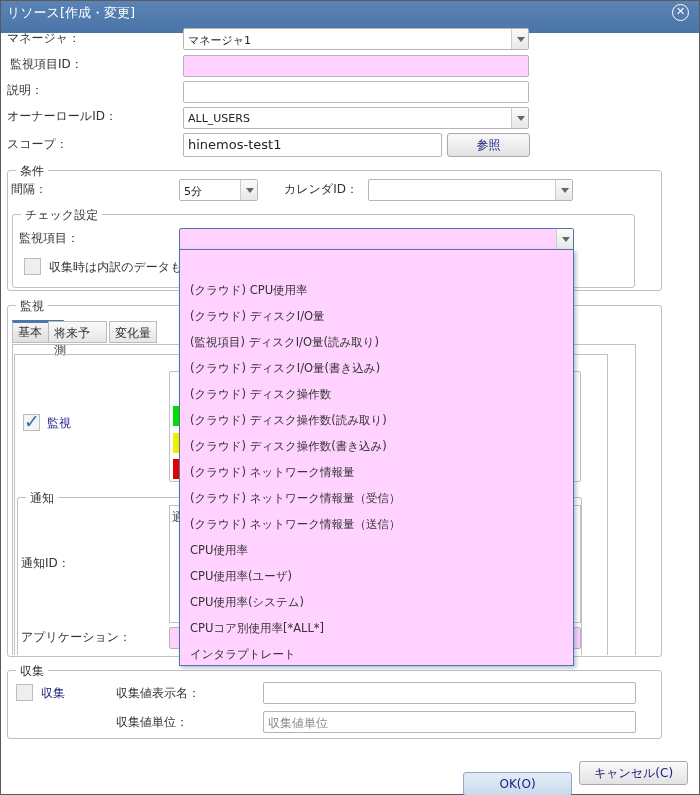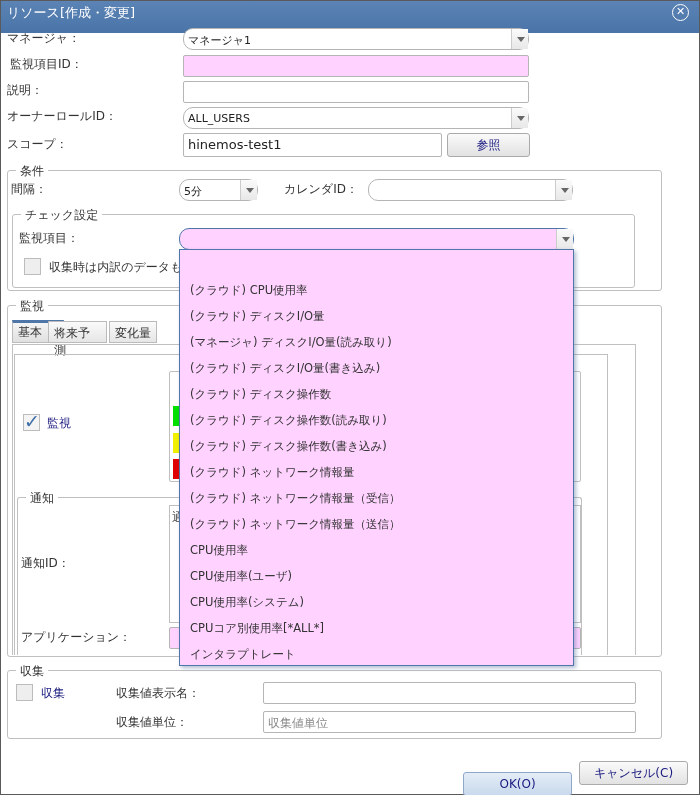--- a/index.html
+++ b/index.html
@@ -11,21 +11,21 @@
   .title { position: absolute; left: 6px; top: 3px; font-size: 13px; color: #fff; }
   .close-btn { position: absolute; right: 10px; top: 3px; width: 17px; height: 17px; border: 1.5px solid #fff; border-radius: 50%; color: #fff; font-size: 11px; line-height: 14px; text-align: center; }
 
   .abs { position: absolute; }
   .label { position: absolute; font-size: 12px; color: #333; white-space: nowrap; }
   .label.navy { color: #1a1a80; }
 
   .input { position: absolute; height: 22px; border: 1px solid #b5b5b5; border-radius: 2px; background: #fff; font-size: 12px; padding: 3px 4px; color: #222; white-space: nowrap; overflow: hidden; }
   .input.pink { background: #ffd2ff; }
   .input.placeholder { color: #888; }
-  .combo { position: absolute; height: 22px; border: 1px solid #b5b5b5; border-radius: 10px; background: #fff; }
+  .combo { position: absolute; height: 22px; border: 1px solid #b5b5b5; border-radius: 2px; background: #fff; }
   .combo .val { position: absolute; left: 4px; top: 4px; font-size: 11px; color: #222; white-space: nowrap; }
   .combo .arrow { position: absolute; right: 0; top: 0; width: 17px; height: 20px; border-left: 1px solid #ccc; background: linear-gradient(#fafafa, #e8e8e8); }
   .combo .arrow::after { content: ""; position: absolute; left: 5px; top: 8px; border-left: 4px solid transparent; border-right: 4px solid transparent; border-top: 5px solid #666; }
   .combo.active { border-color: #4f76a8; background: #ffd2ff; }
 
   .button { position: absolute; height: 24px; border: 1px solid #aaa; border-radius: 3px; background: linear-gradient(#fafafa, #e2e2e2); color: #1a1a80; font-size: 12px; text-align: center; line-height: 22px; }
   .button.primary { background: linear-gradient(#e3edf7, #c9d9ec); border-color: #8fa8c8; }
 
   .group { position: absolute; border: 1px solid #c0c0c0; border-radius: 3px; }
   .group-title { position: absolute; top: -8px; left: 8px; background: #fff; padding: 0 4px; font-size: 12px; color: #333; }
@@ -136,21 +136,21 @@
   <span class="label" style="left:115px; top:713px;">収集値単位：</span>
   <div class="input placeholder" style="left:262px; top:710px; width:373px;">収集値単位</div>
 
   <div class="button primary" style="left:462px; top:760px; width:109px;margin-top:11px;">OK(O)</div>
   <div class="button" style="left:578px; top:760px; width:109px;">キャンセル(C)</div>
 
   <div class="dropdown">
     <span class="opt" style="top:7px;"></span>
     <span class="opt" style="top:33px;">(クラウド) CPU使用率</span>
     <span class="opt" style="top:59px;">(クラウド) ディスクI/O量</span>
-    <span class="opt" style="top:85px;">(マネージャ) ディスクI/O量(読み取り)</span>
+    <span class="opt" style="top:85px;">(監視項目) ディスクI/O量(読み取り)</span>
     <span class="opt" style="top:111px;">(クラウド) ディスクI/O量(書き込み)</span>
     <span class="opt" style="top:137px;">(クラウド) ディスク操作数</span>
     <span class="opt" style="top:163px;">(クラウド) ディスク操作数(読み取り)</span>
     <span class="opt" style="top:189px;">(クラウド) ディスク操作数(書き込み)</span>
     <span class="opt" style="top:215px;">(クラウド) ネットワーク情報量</span>
     <span class="opt" style="top:267px;">(クラウド) ネットワーク情報量（送信）</span>
     <span class="opt" style="top:241px;">(クラウド) ネットワーク情報量（受信）</span>
     <span class="opt" style="top:293px;">CPU使用率</span>
     <span class="opt" style="top:319px;">CPU使用率(ユーザ)</span>
     <span class="opt" style="top:345px;">CPU使用率(システム)</span>

